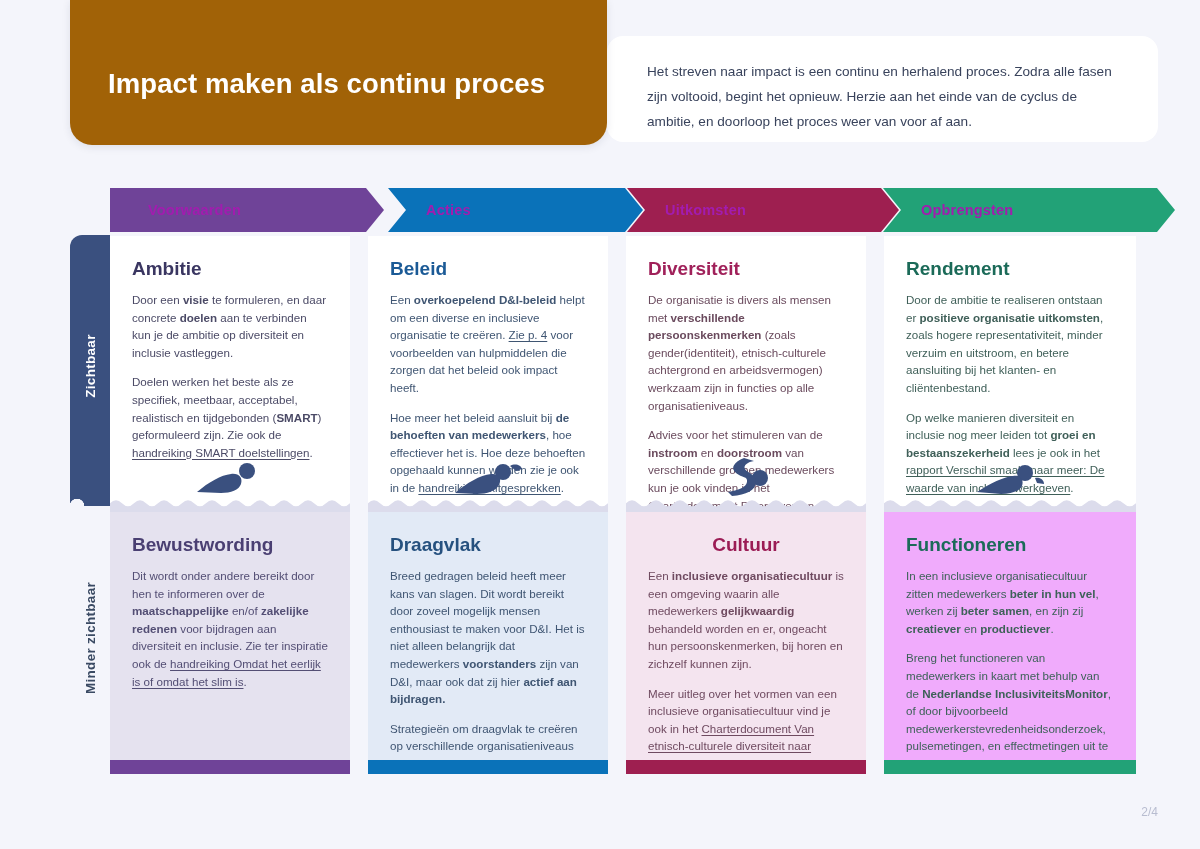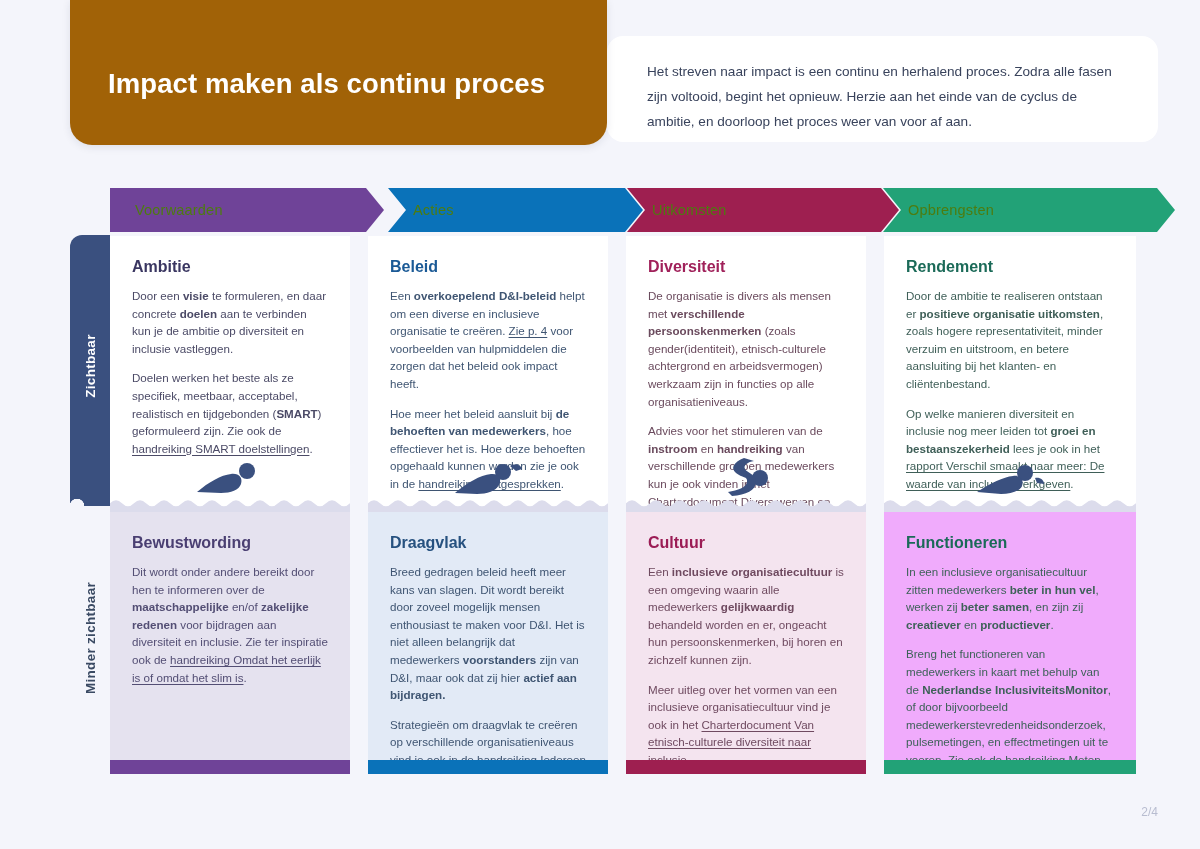--- a/index.html
+++ b/index.html
@@ -34,22 +34,22 @@
   }
 
   
   .chev-row { position: absolute; left: 110px; top: 188px; width: 1065px; height: 44px; }
   .chev {
     position: absolute; top: 0; height: 44px;
     display: flex; align-items: center;
   }
   .chev-label {
     position: relative; z-index: 2;
-    color: #4d7c0f; font-size: 14.5px; font-weight: normal;
-    padding-left: 25px; letter-spacing: .2px;
+    color: #a21caf; font-size: 14.5px; font-weight: bold;
+    padding-left: 38px; letter-spacing: .2px;
   }
   .chev.c0 { left: 0px;   width: 274px; }
   .chev.c1 { left: 278px; width: 255px; }
   .chev.c2 { left: 517px; width: 272px; }
   .chev.c3 { left: 773px; width: 292px; text-align: center; }
   .chev .shape { position: absolute; inset: 0; }
 
   
   .side-top {
     position: absolute; left: 70px; top: 235px; width: 40px; height: 262px;
@@ -102,28 +102,28 @@
   }
   .swimmer { position: absolute; bottom: 12px; left: 50%; transform: translateX(-50%); z-index: 2; }
 
   .footbar { position: absolute; top: 760px; height: 14px; }
   .footbar.k0 { left: 110px; width: 240px; background: #6f4398; }
   .footbar.k1 { left: 368px; width: 240px; background: #0a72b9; }
   .footbar.k2 { left: 626px; width: 240px; background: #9e1f50; }
   .footbar.k3 { left: 884px; width: 252px; background: #22a277; }
 
   .card-inner { padding: 22px 22px 0 22px; }
-  .card-title { font-size: 16px; font-weight: bold; margin-bottom: 11px; }
+  .card-title { font-size: 19px; font-weight: bold; margin-bottom: 11px; }
   .k0 .card-top .card-title { color: #3a3661; }
   .k1 .card-top .card-title { color: #1b5a96; }
   .k2 .card-top .card-title { color: #a0215a; }
   .k3 .card-top .card-title { color: #1b6a58; }
   .k0 .card-bot .card-title { color: #4a3f72; }
   .k1 .card-bot .card-title { color: #26517f; }
-  .k2 .card-bot .card-title { color: #9b1c55; }
+  .k2 .card-bot .card-title { color: #9b1c55; text-align: center; }
   .k3 .card-bot .card-title { color: #1b6a58; }
 
   .para { font-size: 11.6px; line-height: 17.6px; margin-bottom: 12px; }
   .k0 .card-top .para { color: #4b4a66; }
   .k1 .card-top .para { color: #3f5572; }
   .k2 .card-top .para { color: #6a4a5d; }
   .k3 .card-top .para { color: #3f5f58; }
   .k0 .card-bot .para { color: #534e74; }
   .k1 .card-bot .para { color: #3f5572; }
   .k2 .card-bot .para { color: #6f4a60; }
@@ -238,21 +238,21 @@
       </div>
     </div>
   </div>
 
   <div class="col k2">
     <div class="card-top">
       <div class="card-inner">
         <div class="card-title">Diversiteit</div>
         <div>
             <div class="para">De organisatie is divers als mensen met <b>verschillende persoonskenmerken</b> (zoals  gender(identiteit), etnisch-culturele achtergrond en arbeidsvermogen) werkzaam zijn in functies op alle organisatieniveaus.</div>
-            <div class="para">Advies voor het stimuleren van de <b>instroom</b> en <b>handreiking</b> van verschillende groepen medewerkers kun je ook vinden in het <u>Charterdocument Divers werven en selecteren</u>.</div>
+            <div class="para">Advies voor het stimuleren van de <b>instroom</b> en <b>doorstroom</b> van verschillende groepen medewerkers kun je ook vinden in het <u>Charterdocument Divers werven en selecteren</u>.</div>
           </div>
       </div>
       <div class="swimmer"><svg width="64" height="40" viewBox="0 0 64 40">
             <circle cx="46" cy="22" r="8" fill="#3a507f"></circle>
             <path d="M30 2 C20 6 16 12 22 17 C28 22 34 20 33 26 C32 32 24 34 14 36 L18 40 C32 39 42 34 42 26 C42 18 33 17 31 13 C29 9 34 6 40 5 Z" fill="#3a507f"></path>
           </svg></div>
       <div class="waves"><svg width="100%" height="16" viewBox="0 0 260 16" preserveAspectRatio="none">
             <path d="M0 7.2 q 6.5 -6 13 0 q 6.5 6 13 0 q 6.5 -6 13 0 q 6.5 6 13 0 q 6.5 -6 13 0 q 6.5 6 13 0 q 6.5 -6 13 0 q 6.5 6 13 0 q 6.5 -6 13 0 q 6.5 6 13 0 q 6.5 -6 13 0 q 6.5 6 13 0 q 6.5 -6 13 0 q 6.5 6 13 0 q 6.5 -6 13 0 q 6.5 6 13 0 q 6.5 -6 13 0 q 6.5 6 13 0 q 6.5 -6 13 0 q 6.5 6 13 0 L260 16 L0 16 Z" fill="#dcdcec"></path>
           </svg></div>
     </div>

